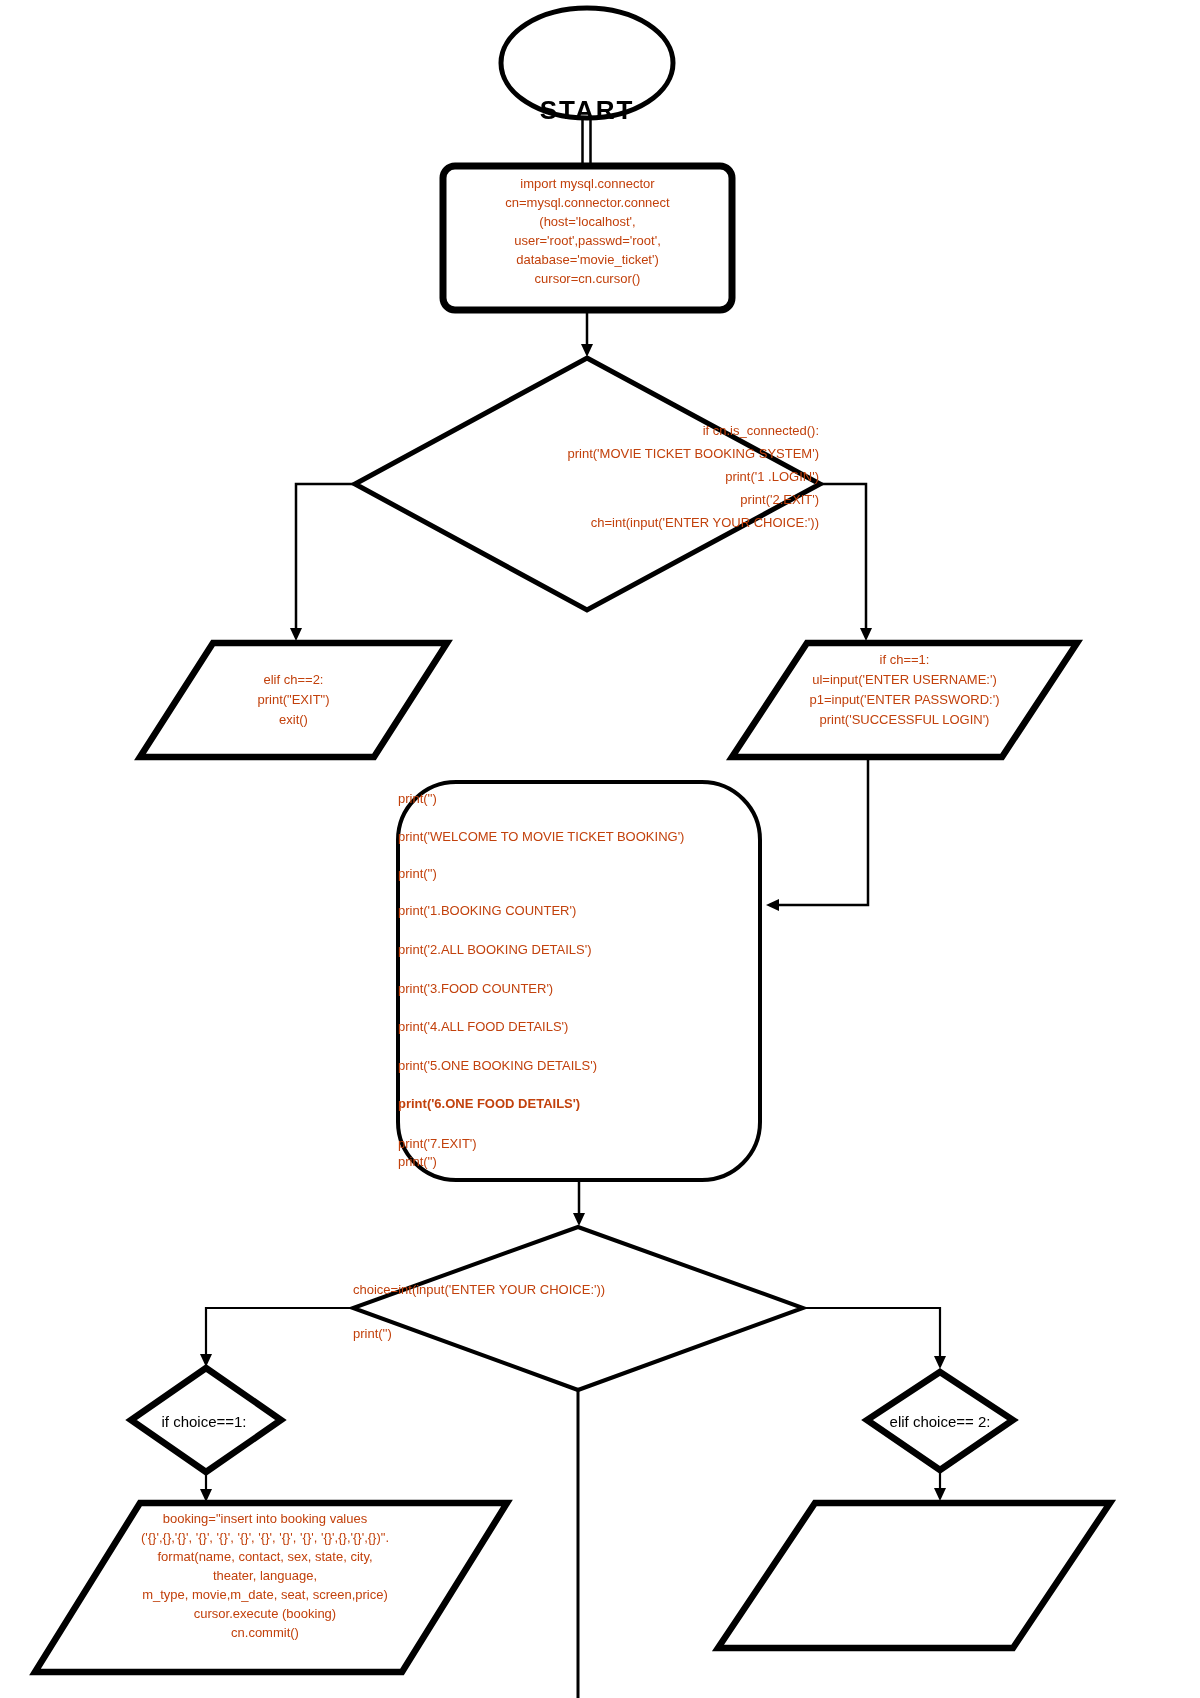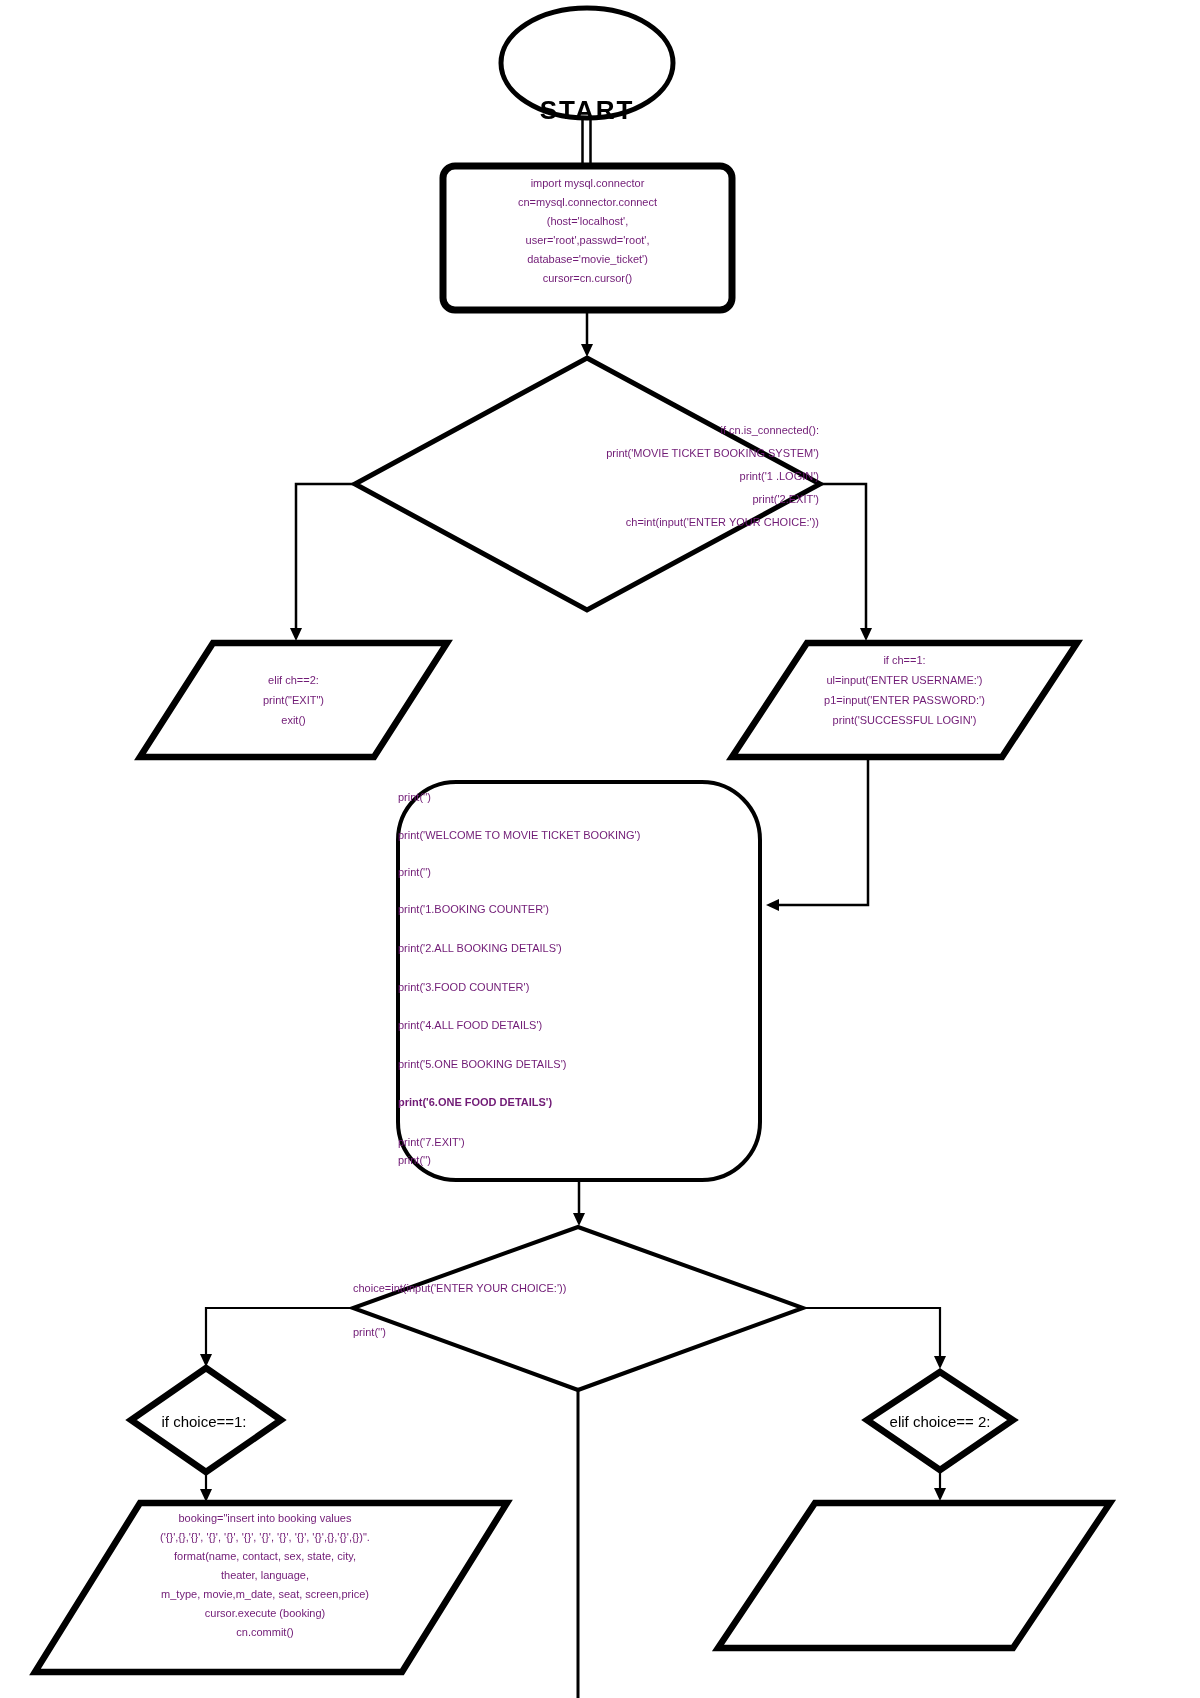--- a/index.html
+++ b/index.html
@@ -1,21 +1,21 @@
 <!DOCTYPE html>
 <html><head>
 <meta charset="utf-8">
 <style>
   html,body { margin:0; padding:0; background:#fff; }
   .stage {
     position:relative; width:1200px; height:1698px; background:#ffffff;
     font-family:"Liberation Sans", sans-serif; color:#000; overflow:hidden;
   }
   svg.flow { position:absolute; left:0; top:0; }
-  .tb { position:absolute; text-align:center; white-space:nowrap; font-size:11px; color:#701a75; }
+  .tb { position:absolute; text-align:center; white-space:nowrap; font-size:13px; color:#c2410c; }
   .tb .ln { display:block; }
   .abs-ln { position:absolute; left:0; right:0; text-align:left; white-space:nowrap; height:18px; }
   .start-label {
     position:absolute; transform:translate(-50%,-50%);
     font-size:26px; font-weight:bold; letter-spacing:2px;
   }
   .center-label { position:absolute; transform:translate(-50%,-50%); font-size:15px; white-space:nowrap; }
 </style>
 </head>
 <body>

